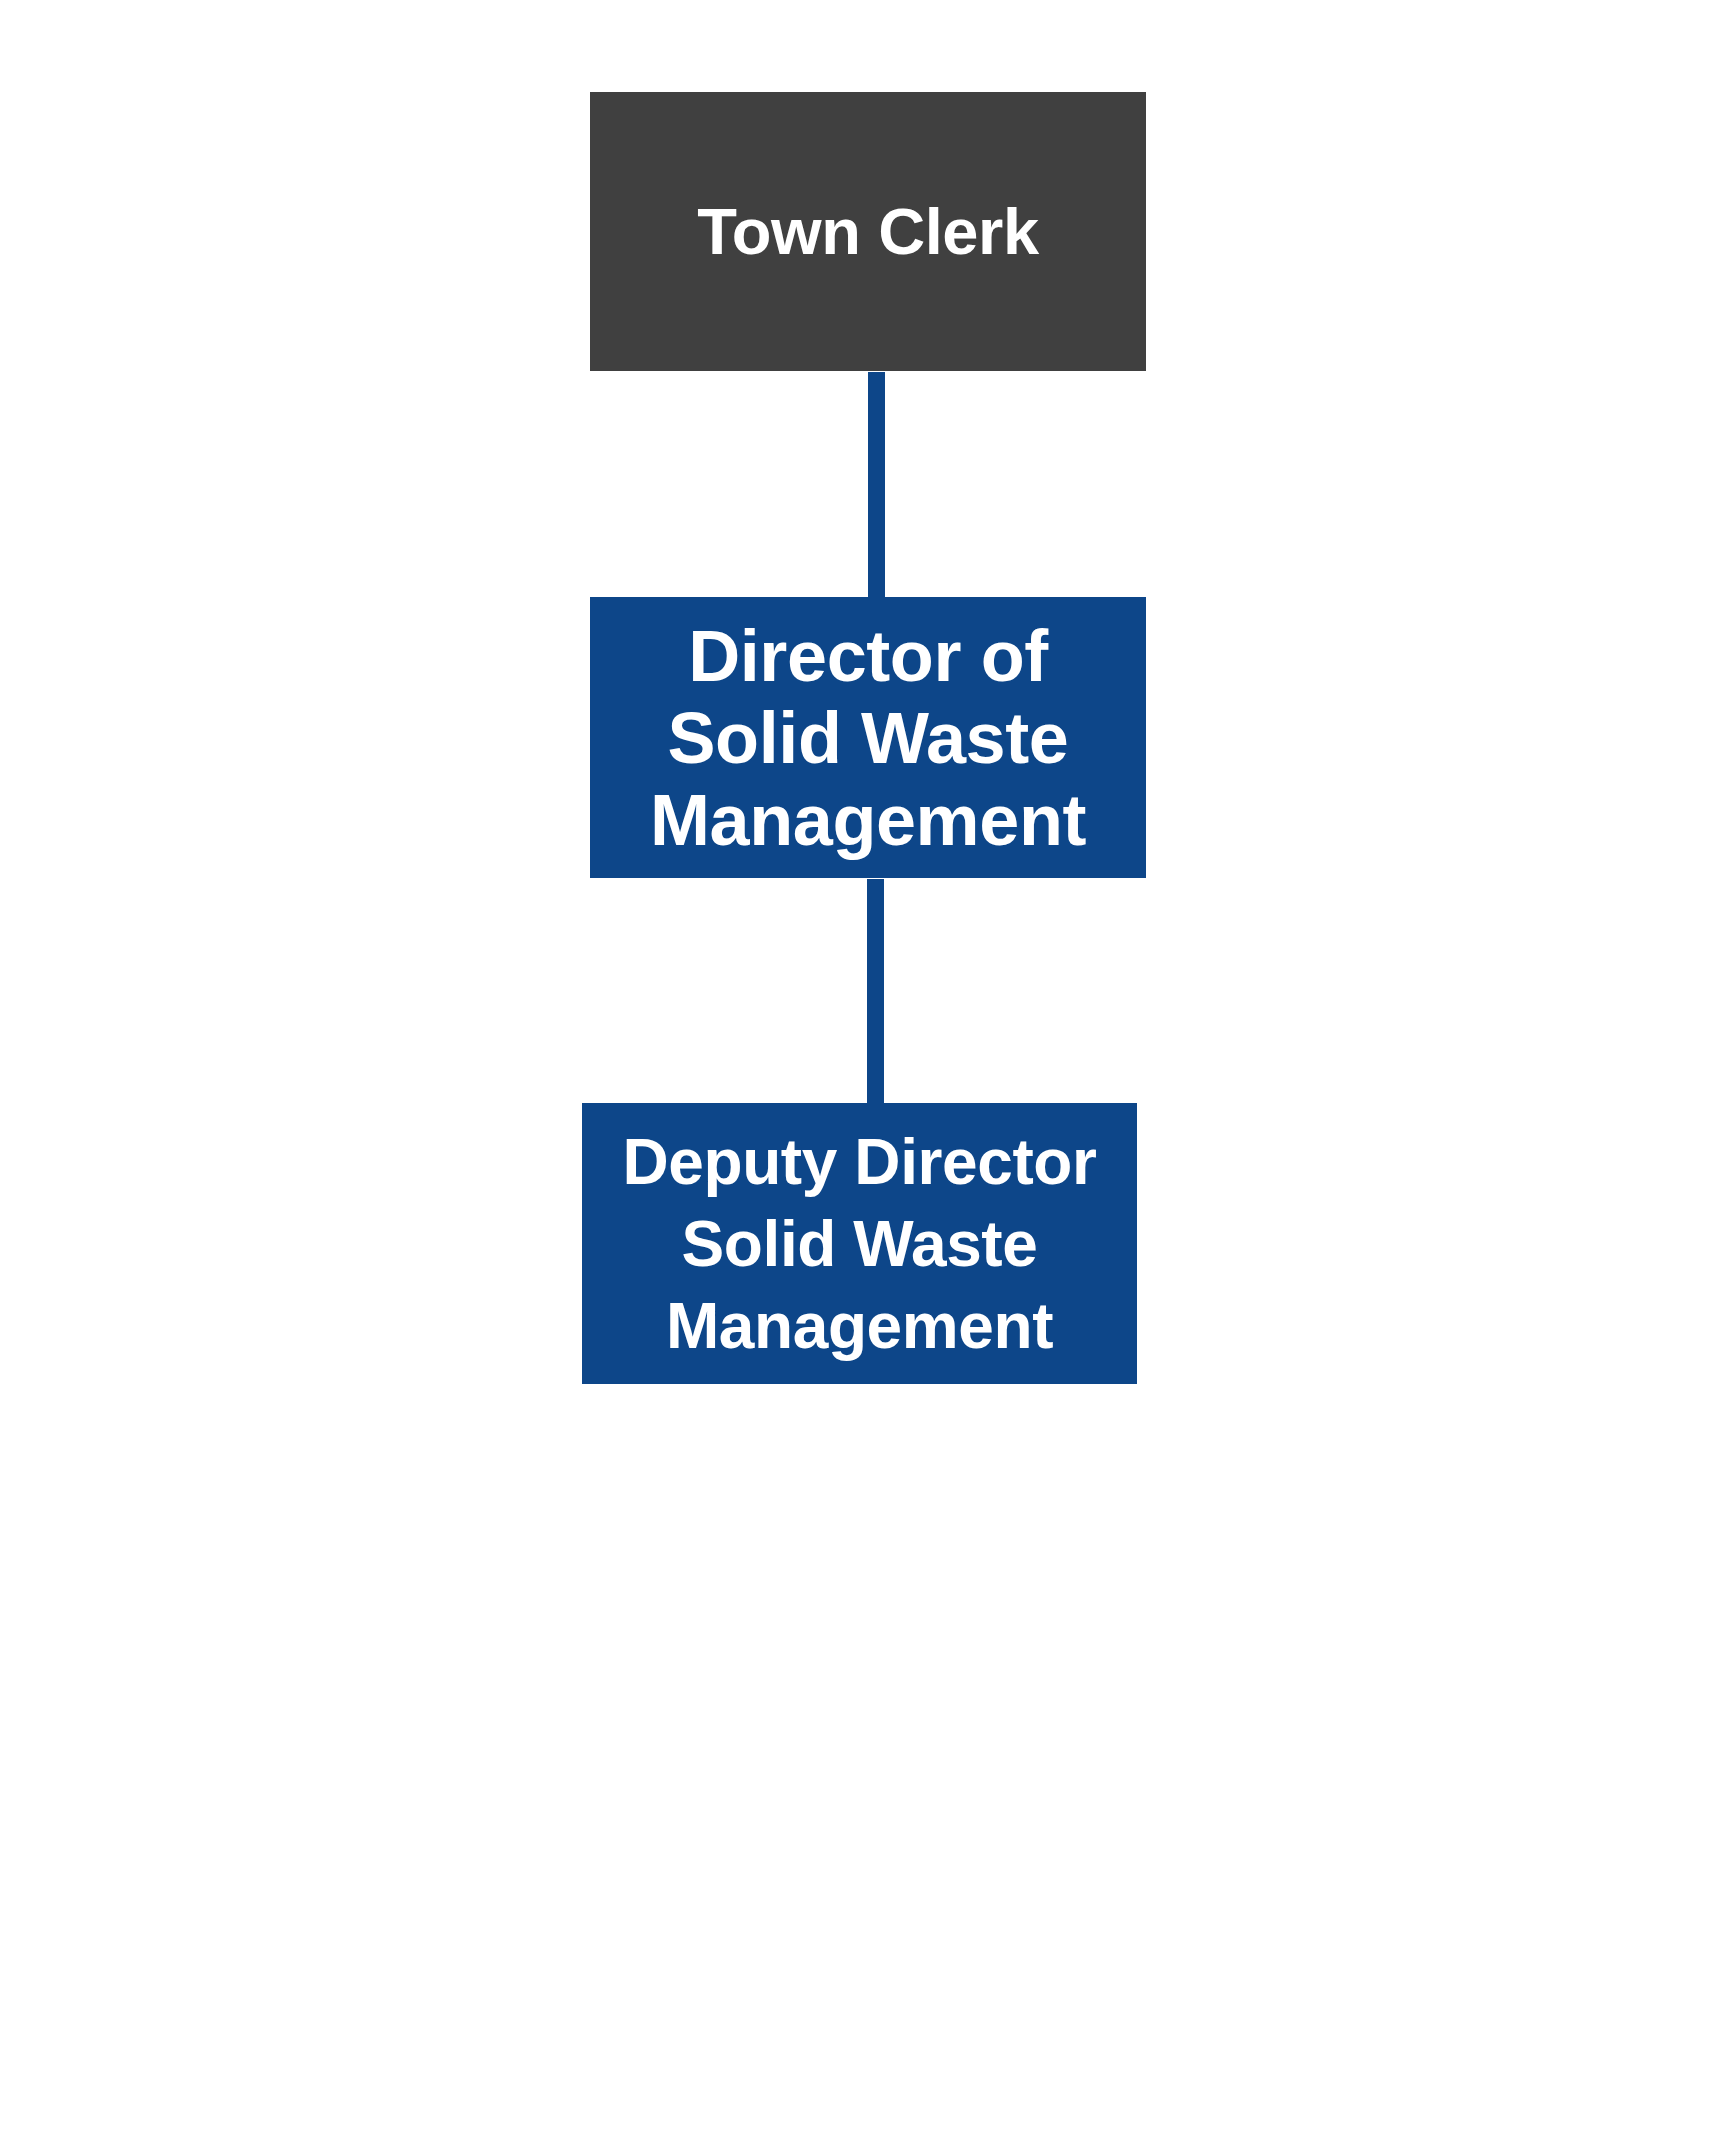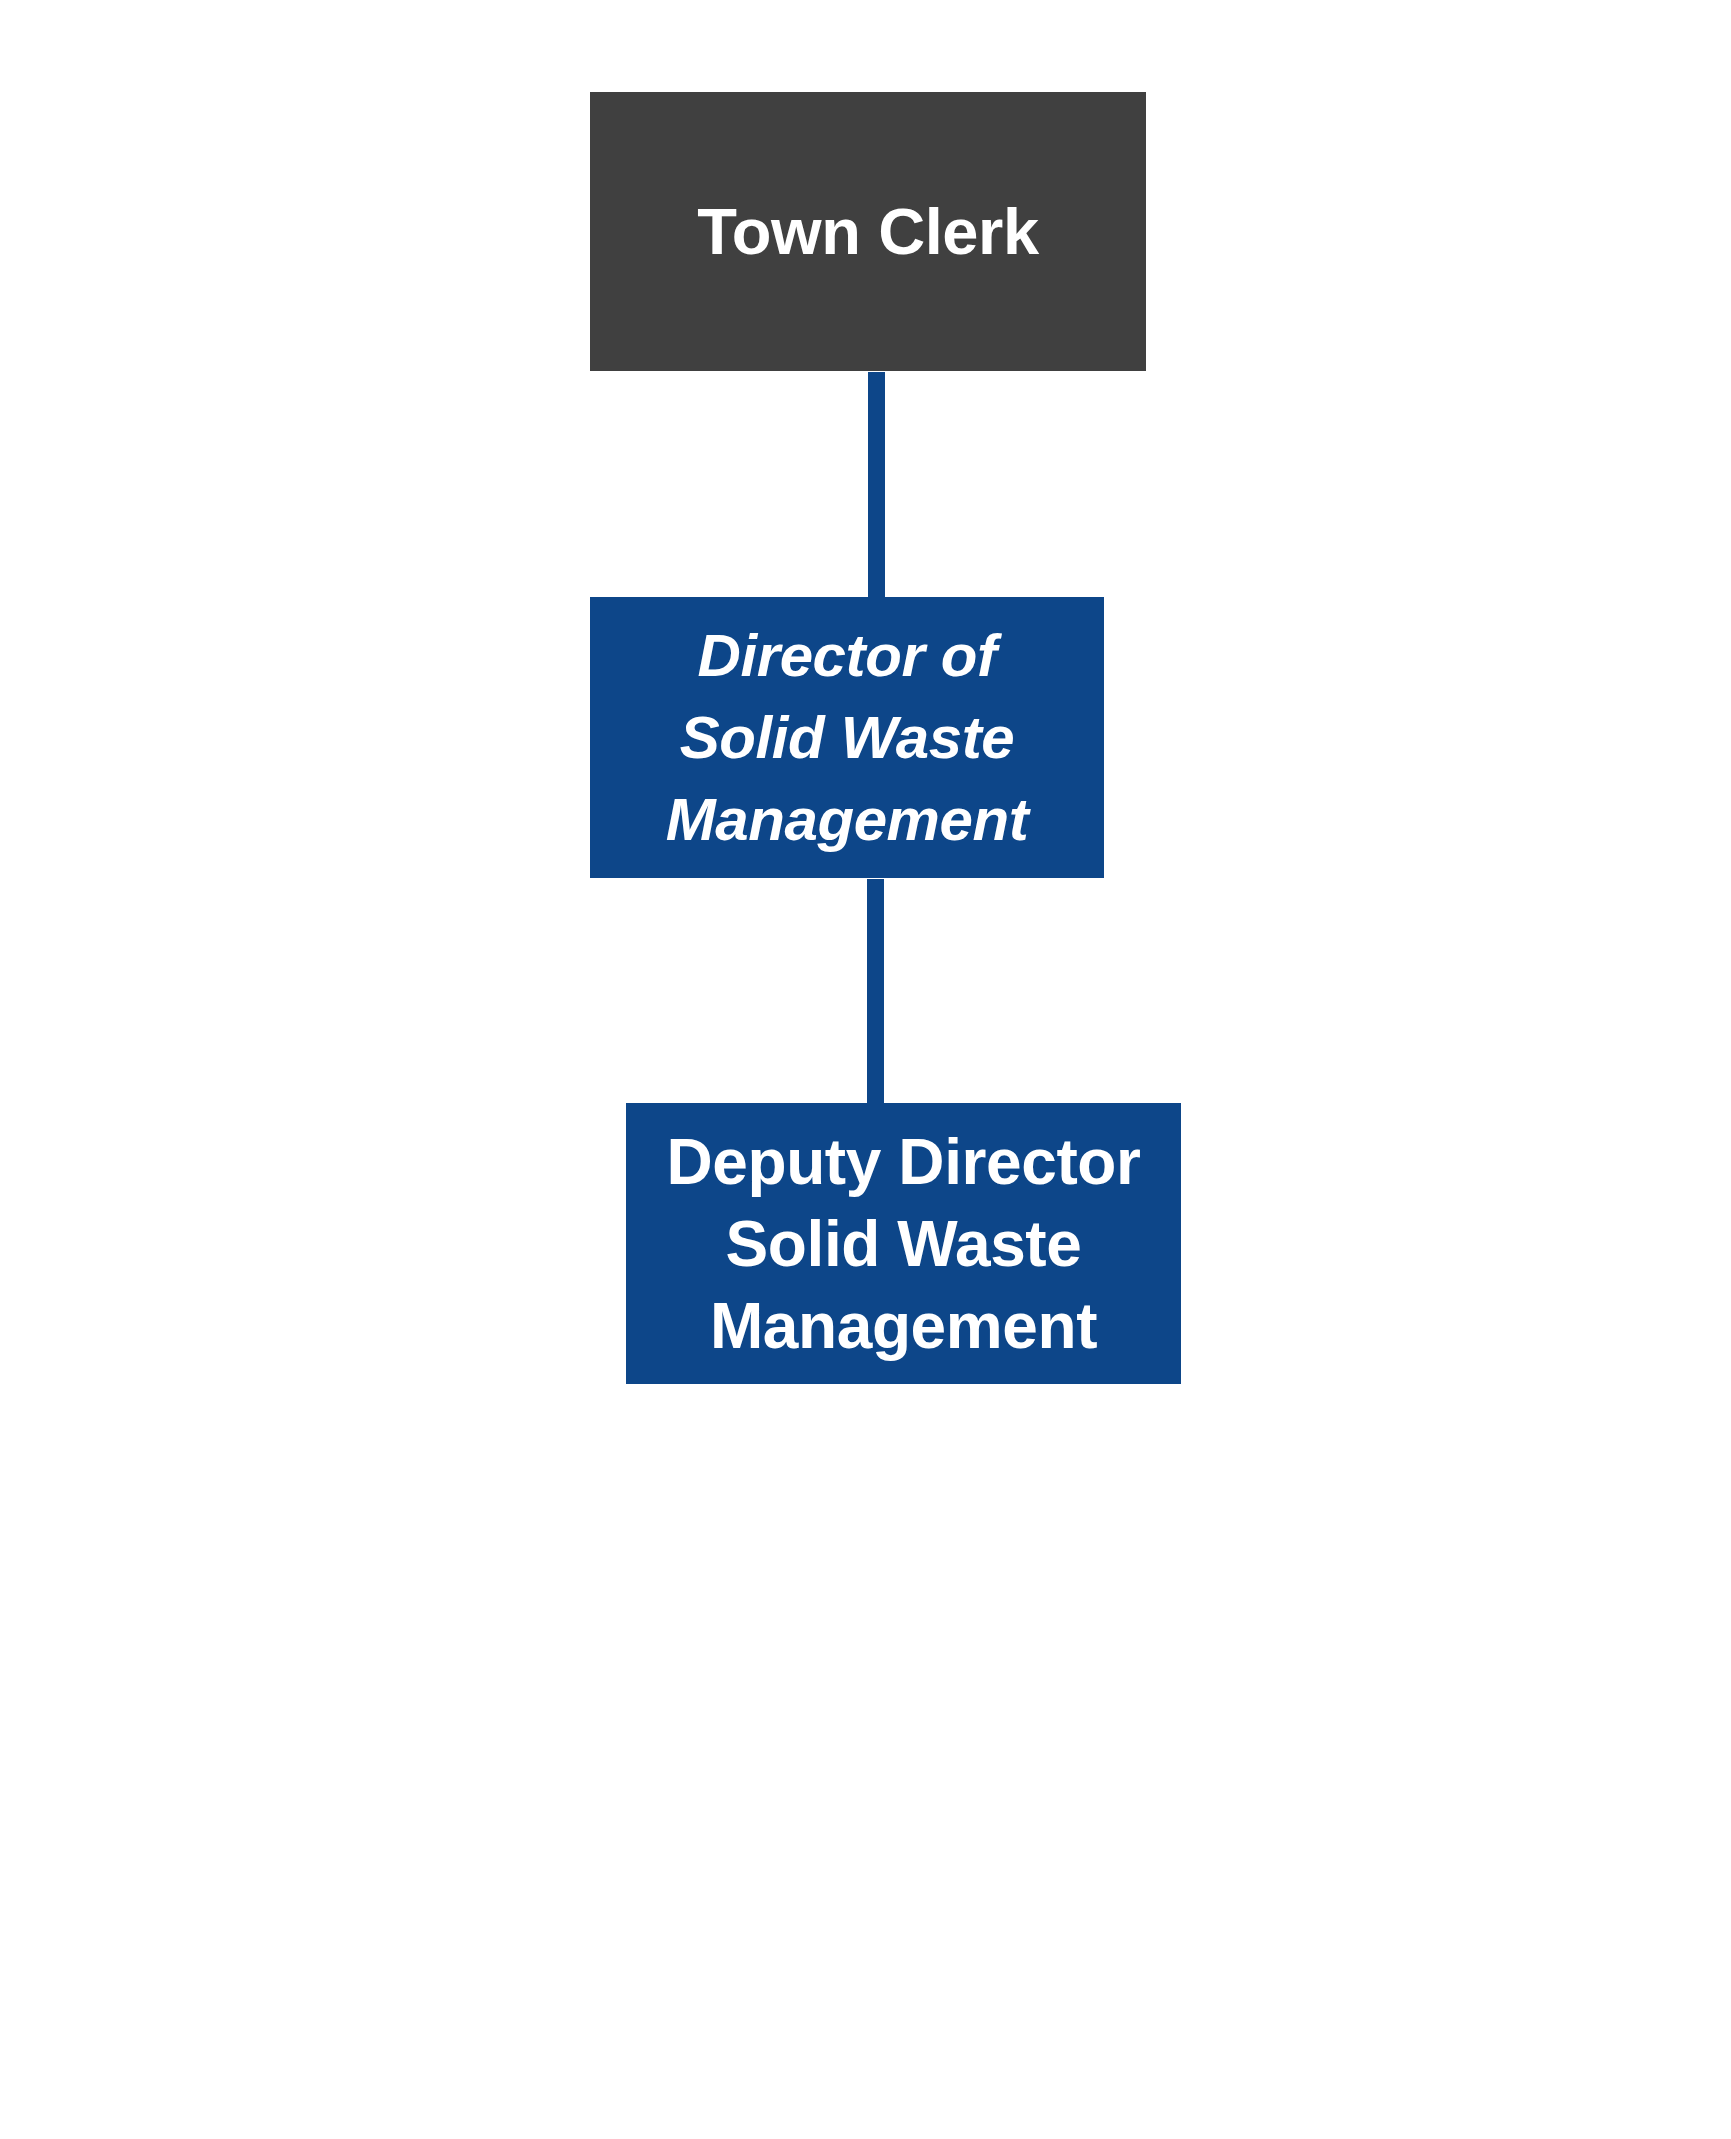--- a/index.html
+++ b/index.html
@@ -48,24 +48,23 @@
     top: 92px;
     width: 556px;
     height: 279px;
     font-size: 65px;
   }
 
   
   #node-director {
     left: 590px;
     top: 597px;
-    width: 514px;
+    width: 556px;
     height: 281px;
-    font-size: 60px;
-    font-style: italic;
+    font-size: 72px;
   }
 
   
   #node-deputy-director {
     left: 582px;
     top: 1103px;
     width: 555px;
     height: 281px;
     font-size: 64px;
   }
@@ -100,20 +99,20 @@
   <div id="connector-clerk-director" class="connector" style="background: rgb(13, 70, 137);"></div>
 
   <div id="node-director" class="node" style="background: rgb(13, 70, 137); color: rgb(255, 255, 255);">
     <span class="line">Director of</span>
     <span class="line">Solid Waste</span>
     <span class="line">Management</span>
   </div>
 
   <div id="connector-director-deputy" class="connector" style="background: rgb(13, 70, 137);"></div>
 
-  <div id="node-deputy-director" class="node" style="background: rgb(13, 70, 137); color: rgb(255, 255, 255); margin-left: 44px;">
+  <div id="node-deputy-director" class="node" style="background: rgb(13, 70, 137); color: rgb(255, 255, 255);">
     <span class="line">Deputy Director</span>
     <span class="line">Solid Waste</span>
     <span class="line">Management</span>
   </div>
 
 </div>
 
 
 </body></html>

